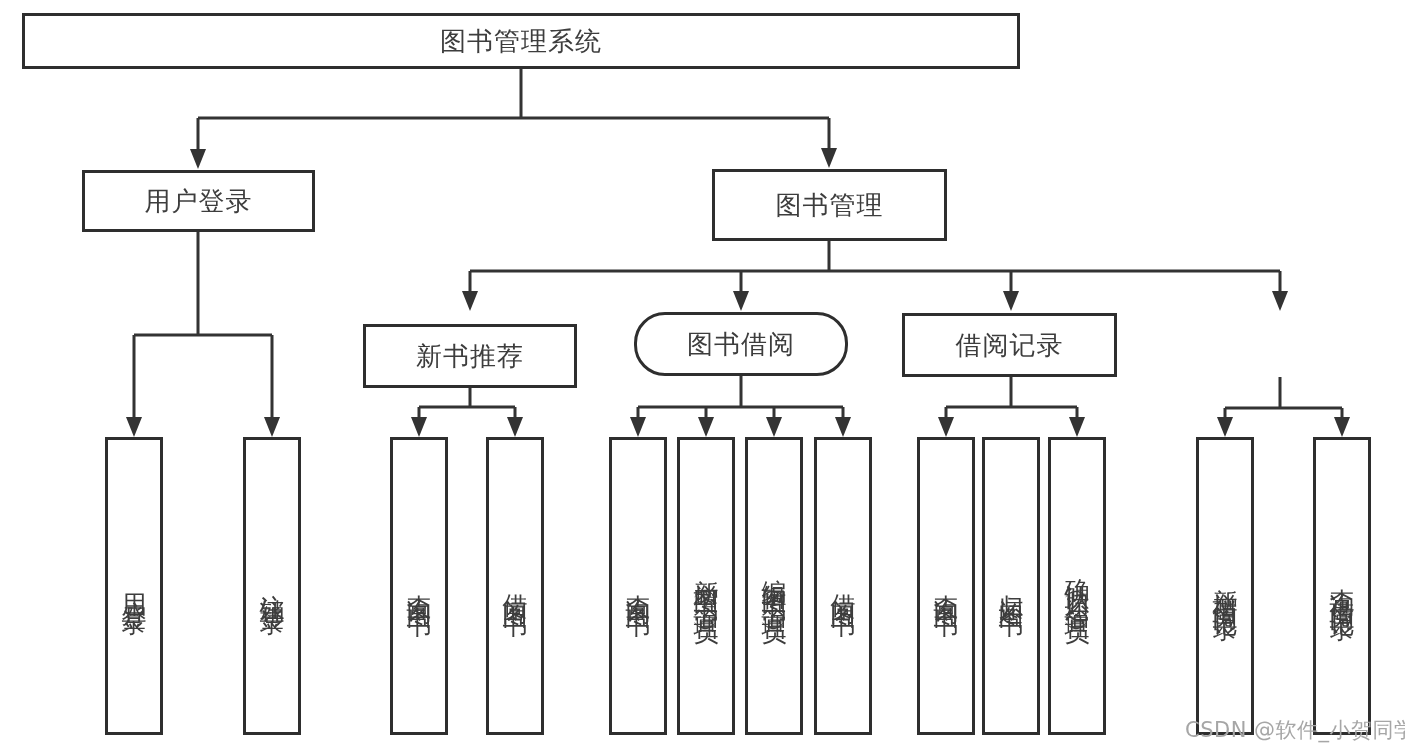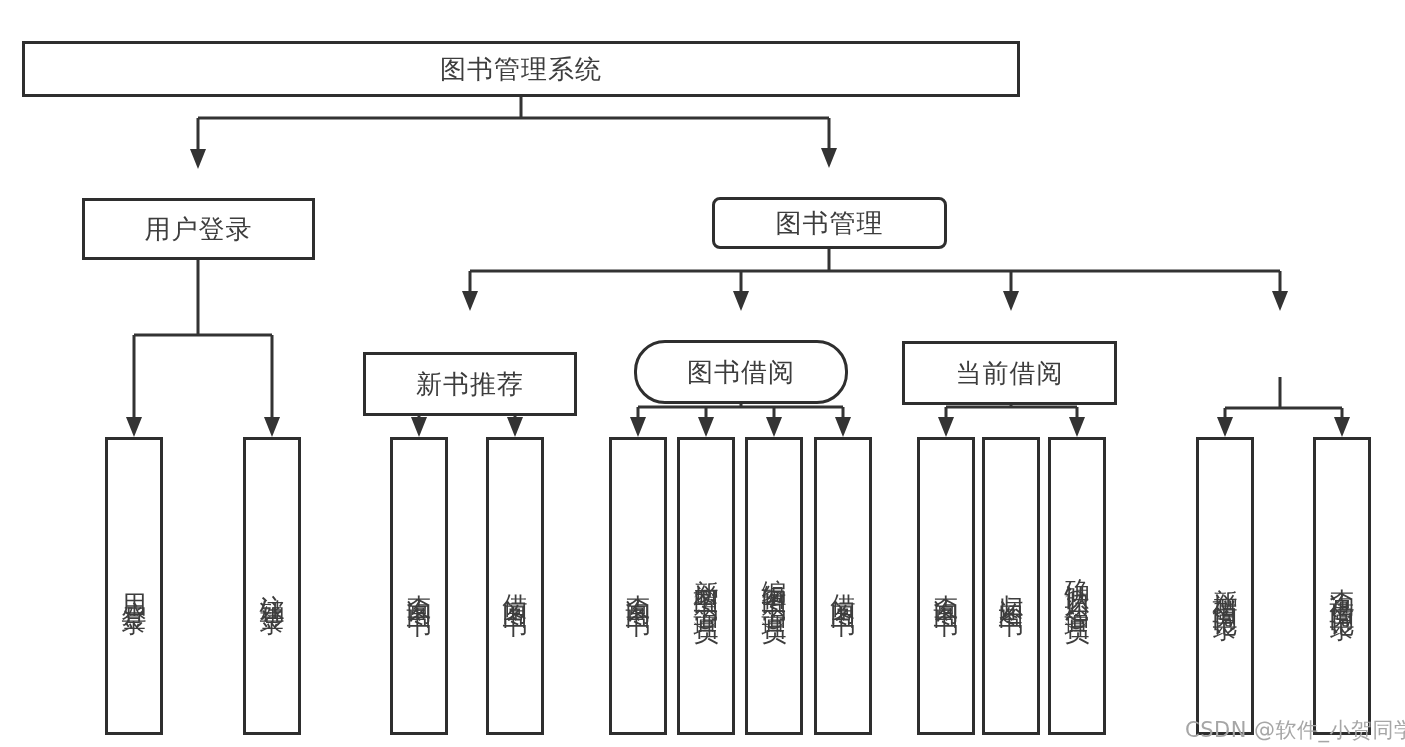--- a/index.html
+++ b/index.html
@@ -7,21 +7,21 @@
     position:relative;width:1405px;height:747px;background:#ffffff;
     font-family:"DejaVu Sans",sans-serif;overflow:hidden;
   }
   .edges{position:absolute;left:0;top:0;z-index:1;}
   .node{
     position:absolute;box-sizing:border-box;z-index:2;
     background:#ffffff;border:3px solid #2e2e2e;
     display:flex;align-items:center;justify-content:center;
     color:#3d3d3d;
   }
-  .h-node{font-size:26px;letter-spacing:1px;white-space:nowrap;margin-top:28px;}
+  .h-node{font-size:26px;letter-spacing:1px;white-space:nowrap;}
   .leaf{font-size:25px;}
   .leaf .vtext{
     writing-mode:vertical-rl;text-orientation:mixed;
     letter-spacing:6px;line-height:1;white-space:nowrap;
   }
   .watermark{
     position:absolute;left:1185px;top:716px;z-index:10;
     font-size:21px;color:#a6a6a6;white-space:nowrap;letter-spacing:0.5px;
   }
 </style>
@@ -56,25 +56,25 @@
       <polygon points="938,417 954,417 946,437"></polygon>
       <polygon points="1069,417 1085,417 1077,437"></polygon>
       <polygon points="1217,417 1233,417 1225,437"></polygon>
       <polygon points="1334,417 1350,417 1342,437"></polygon>
     </g>
   </svg>
 
   <div class="node h-node" style="left:22px;top:13px;width:998px;height:56px;">图书管理系统</div>
 
   <div class="node h-node" style="left:82px;top:170px;width:233px;height:62px;">用户登录</div>
-  <div class="node h-node" style="left:712px;top:169px;width:235px;height:52px;border-radius:8px;">图书管理</div>
+  <div class="node h-node" style="left:712px;top:169px;width:235px;height:72px;">图书管理</div>
 
   <div class="node h-node" style="left:363px;top:324px;width:214px;height:64px;">新书推荐</div>
   <div class="node h-node" style="left:634px;top:312px;width:214px;height:64px;border-radius:31px;">图书借阅</div>
-  <div class="node h-node" style="left:902px;top:313px;width:215px;height:64px;">当前借阅</div>
+  <div class="node h-node" style="left:902px;top:313px;width:215px;height:64px;">借阅记录</div>
 
   <div class="node leaf" style="left:105px;top:437px;width:58px;height:298px;">
     <span class="vtext">用户登录</span>
   </div>
   <div class="node leaf" style="left:243px;top:437px;width:58px;height:298px;">
     <span class="vtext">注销登录</span>
   </div>
 
   <div class="node leaf" style="left:390px;top:437px;width:58px;height:298px;">
     <span class="vtext">查询图书</span>

